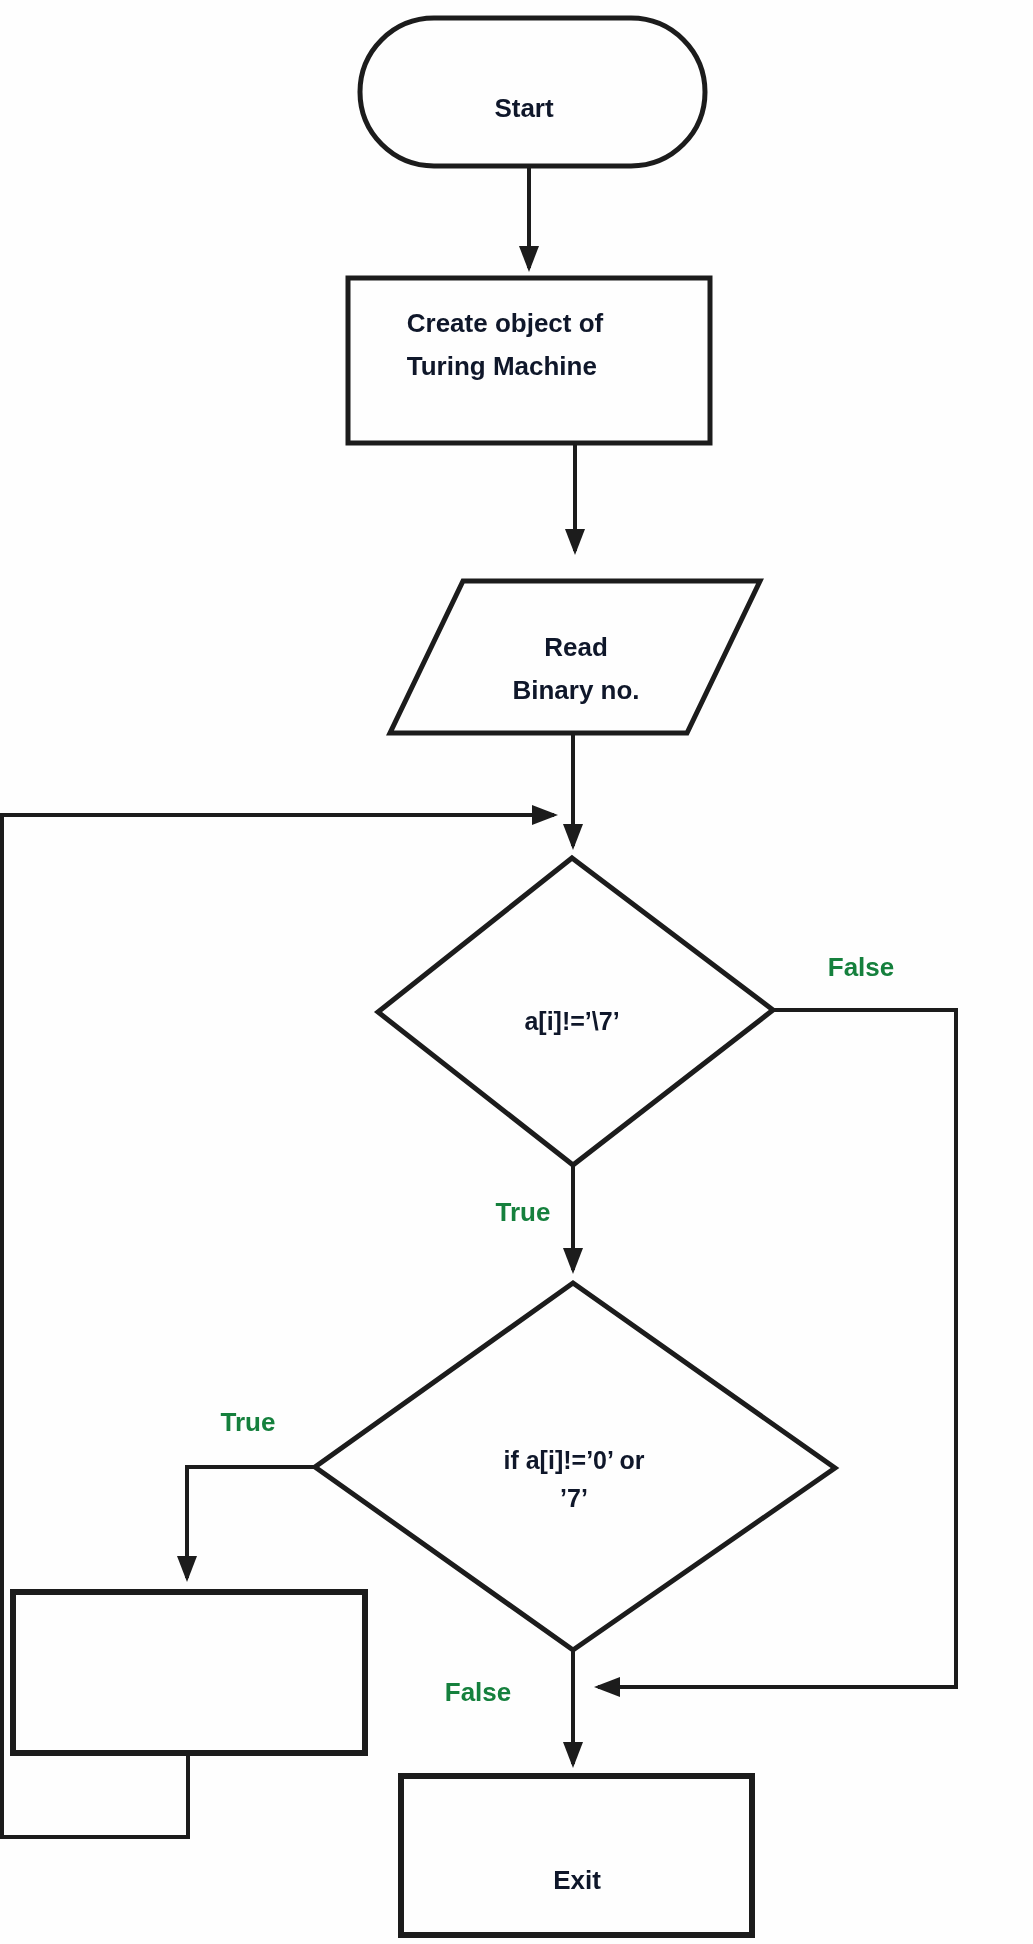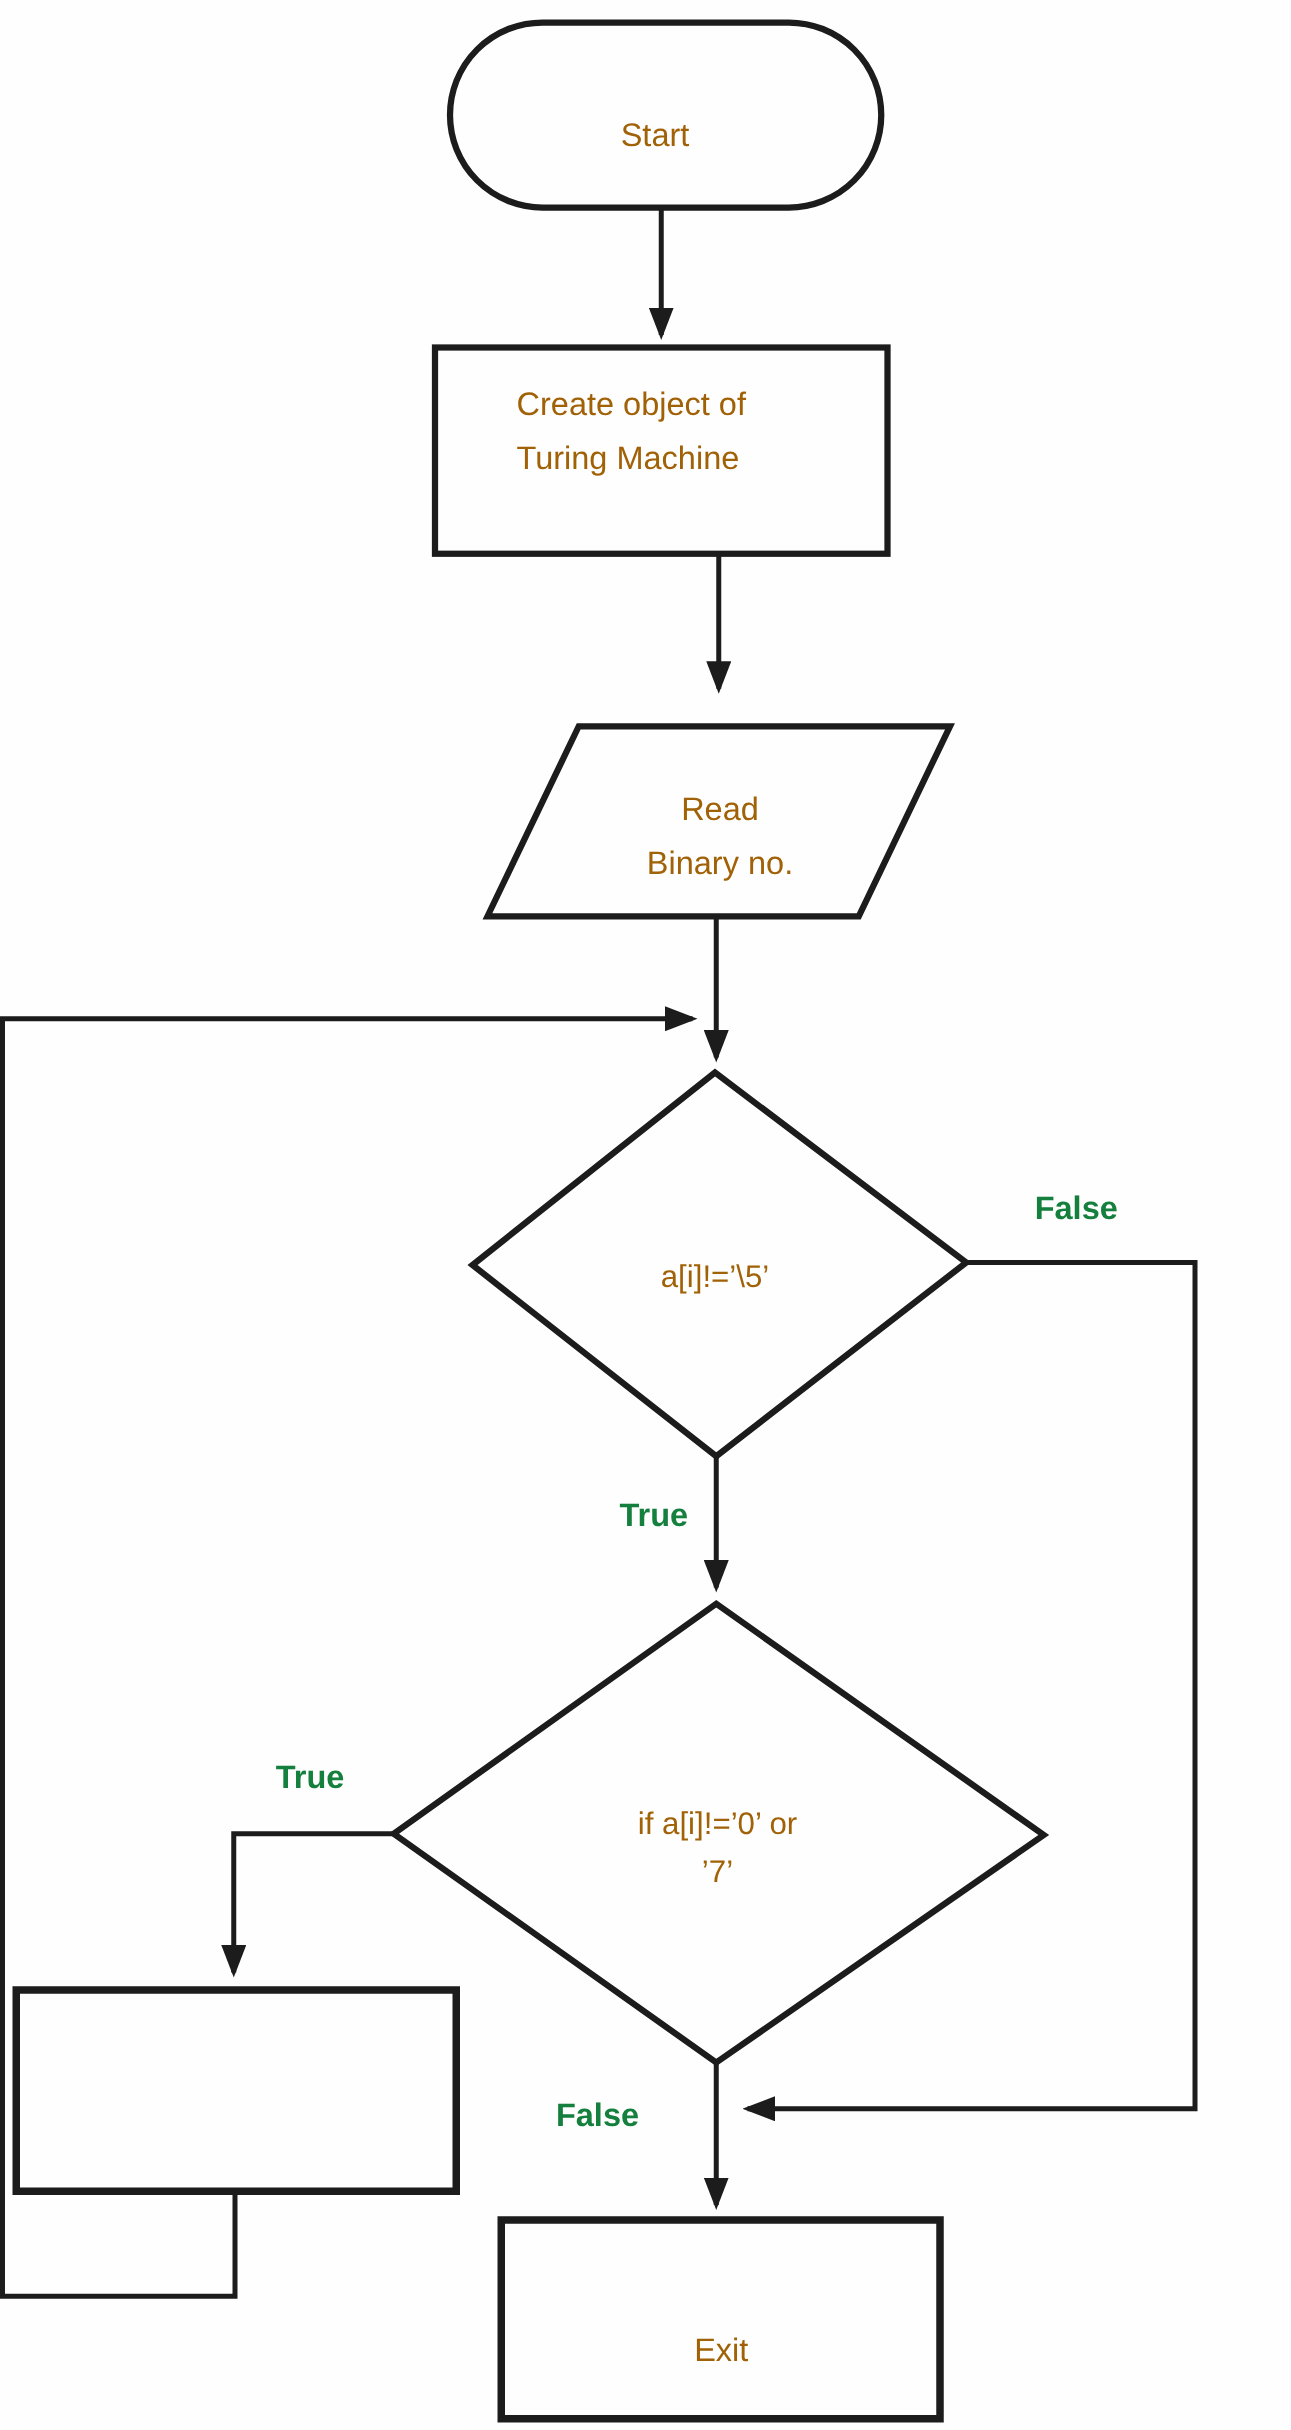--- a/index.html
+++ b/index.html
@@ -31,22 +31,22 @@
     stroke-width: 6;
   }
   .connector {
     fill: none;
     stroke: #1c1c1c;
     stroke-width: 4;
   }
   .label {
     position: absolute;
     transform: translate(-50%, -50%);
-    color: #a16207;
-    font-weight: 400;
+    color: #0f172a;
+    font-weight: 700;
     font-size: 26px;
     line-height: 1.65;
     white-space: pre-line;
     text-align: center;
   }
   .label.small {
     font-size: 25px;
     line-height: 1.5;
   }
   .label.left-align {
@@ -95,21 +95,21 @@
   </svg>
 
   <div class="label" style="left:524px; top:108px;">Start</div>
 
   <div class="label" style="left:576px; top:669px;">Read
 Binary no.</div>
 
   <div class="label left-align" style="left:505px; top:345px;">Create object of
 Turing Machine</div>
 
-  <div class="label small" style="left:572px; top:1022px;">a[i]!=’\5’</div>
+  <div class="label small" style="left:572px; top:1022px;">a[i]!=’\7’</div>
 
   <div class="label small" style="left:574px; top:1479px;">if a[i]!=’0’ or
 ’7’</div>
 
 
   <div class="label" style="left:577px; top:1880px;text-align:right;">Exit</div>
 
   <div class="edge-label" style="left:861px; top:967px;">False</div>
 
   <div class="edge-label" style="left:523px; top:1212px;">True</div>

